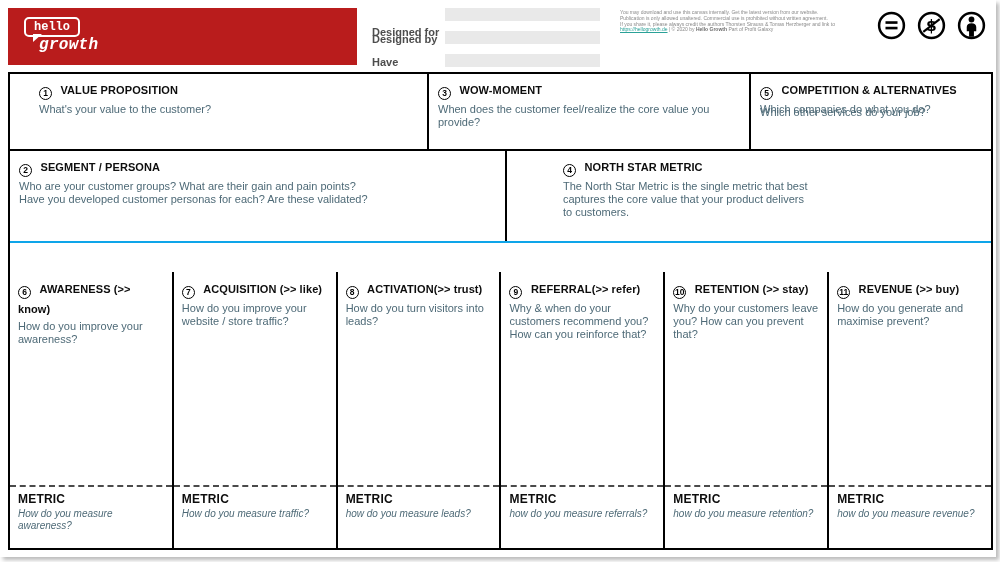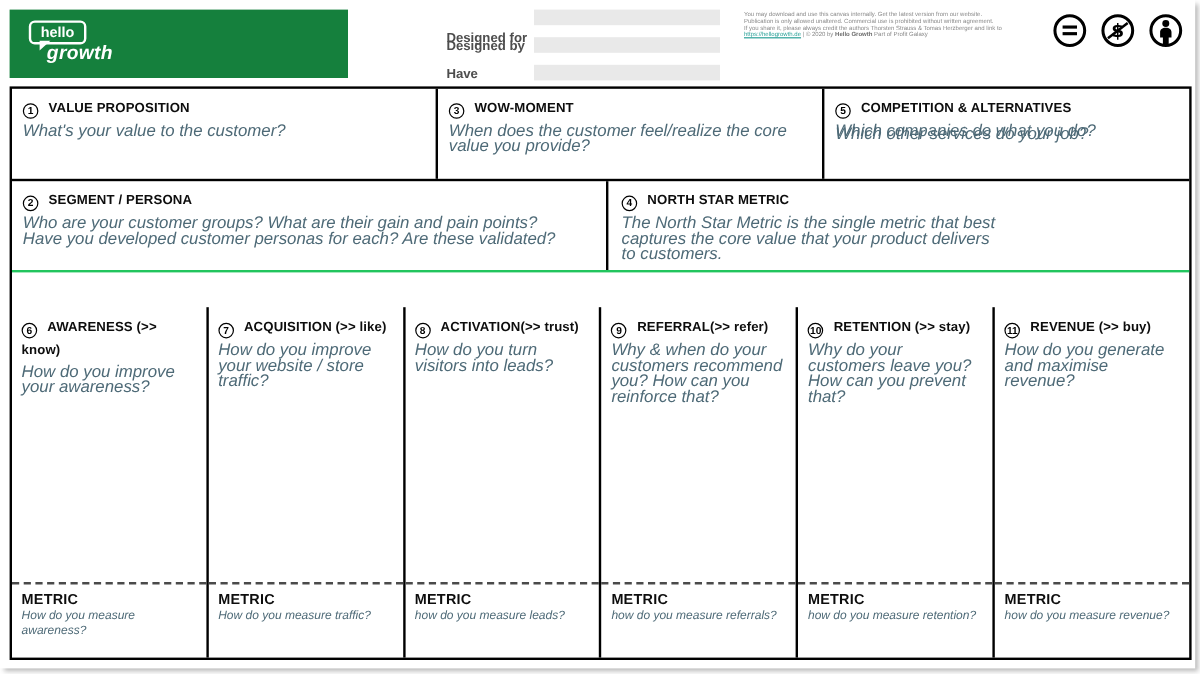--- a/index.html
+++ b/index.html
@@ -1,20 +1,20 @@
 <!DOCTYPE html>
 <html><head>
 <meta charset="utf-8">
 <style>
   * { margin:0; padding:0; box-sizing:border-box; }
   html,body { width:1000px; height:562px; background:#ffffff; font-family:"Liberation Sans", sans-serif; }
   .page { position:relative; width:996px; height:557px; background:#fff; box-shadow:3px 3px 4px rgba(130,130,130,.55); }
 
   
-  .banner { position:absolute; left:8px; top:8px; width:282px; height:57px; background:#15803d; }
+  .banner { position:absolute; left:8px; top:8px; width:349px; height:57px; background:#b91c1c;font-family:Liberation Mono, monospace; }
   .logo { position:absolute; left:16px; top:9px; }
   .bubble { position:relative; display:inline-block; border:2px solid #fff; border-radius:5px; padding:0 8px; font-size:12px; font-weight:bold; color:#fff; line-height:16px; }
   .bubble-tail { position:absolute; left:7px; bottom:-7px; width:0; height:0; border-left:9px solid #fff; border-bottom:8px solid transparent; }
   .brand-word { font-size:16px; font-style:italic; font-weight:bold; color:#fff; margin:-1px 0 0 15px; letter-spacing:.3px; }
   .title-block { position:absolute; left:100px; right:0; top:6px; text-align:center; color:#fff; font-weight:bold; }
   .title-line1 { font-size:20px; line-height:24px; letter-spacing:.3px; }
   .title-line2 { font-size:20px; line-height:23px; letter-spacing:.3px; }
   .title-ver { font-size:12px; font-weight:normal; }
 
   .form-row { position:absolute; height:14px; }
@@ -24,38 +24,38 @@
   .fineprint { position:absolute; left:620px; top:10px; width:215px; font-size:5px; line-height:5.8px; color:#8a8a8a; }
   .fineprint .lnk { color:#2AA198; text-decoration:underline; cursor:pointer; }
   .fineprint .brandbold { font-weight:bold; color:#6e6e6e; }
 
   .cc-icons { position:absolute; left:876px; top:10px; display:flex; gap:9px; }
   .cc-icons svg { display:block; }
 
   
   .canvas { position:absolute; left:8px; top:72px; width:985px; height:478px; border:2px solid #000; display:flex; flex-direction:column; background:#fff; }
   .row1 { height:77px; display:flex; border-bottom:2px solid #000; }
-  .row2 { height:76px; display:flex; border-bottom:2px solid #22c55e; }
+  .row2 { height:92px; display:flex; border-bottom:2px solid #0ea5e9;gap:45px; }
   .row3 { flex:1; display:flex; }
   .cell { padding:6px 9px; }
   .cell.bR { border-right:2px solid #000; }
-  .c-vp { width:355px; }
+  .c-vp { width:399px;margin-left:20px; }
   .c-wow { width:322px; }
   .c-comp { flex:1; }
   .c-seg { width:497px; }
   .c-nsm { flex:1; padding-left:11px; }
   .fcol { flex:1; display:flex; flex-direction:column;margin-top:29px; }
   .fcol.bR { border-right:2px solid #000; }
   .fcol-head { padding:7px 8px 0 8px; }
   .fcol-space { flex:1; }
   .metric-box { height:63px; border-top:2px dashed #4a4a4a; padding:5px 8px; }
 
   .cnum { display:inline-flex; width:13px; height:13px; border:1.4px solid #000; border-radius:50%; align-items:center; justify-content:center; font-size:8.5px; font-weight:bold; color:#000; margin-right:4px; vertical-align:-2px; flex:none; }
   .ctitle { font-weight:bold; font-size:11px; color:#0d0d0d; letter-spacing:.1px; }
-  .q { font-style:italic; color:#4E6A77; font-size:14px; line-height:13px; margin-top:3px; }
+  .q { color:#4E6A77; font-size:11px; line-height:13px; margin-top:3px; }
   .q + .q { margin-top:0; }
   .q.overlap2 { margin-top:-10px; }
   .metric-label { font-weight:bold; font-size:12px; color:#0d0d0d; letter-spacing:.2px; }
   .metric-q { font-style:italic; color:#4E6A77; font-size:10px; line-height:12px; margin-top:2px; }
 </style>
 </head>
 <body>
 
 <div class="page">
 
@@ -226,21 +226,21 @@
         <div class="metric-box">
           <div class="metric-label">METRIC</div>
           <div class="metric-q">how do you measure retention?</div>
         </div>
       </div>
 
       <div class="fcol">
         <div class="fcol-head">
           <span class="cnum">11</span>
           <span class="ctitle">REVENUE (&gt;&gt; buy)</span>
-          <div class="q">How do you generate and maximise revenue?</div>
+          <div class="q">How do you generate and maximise prevent?</div>
         </div>
         <div class="fcol-space"></div>
         <div class="metric-box">
           <div class="metric-label">METRIC</div>
           <div class="metric-q">how do you measure revenue?</div>
         </div>
       </div>
 
     </div>
   </div>

